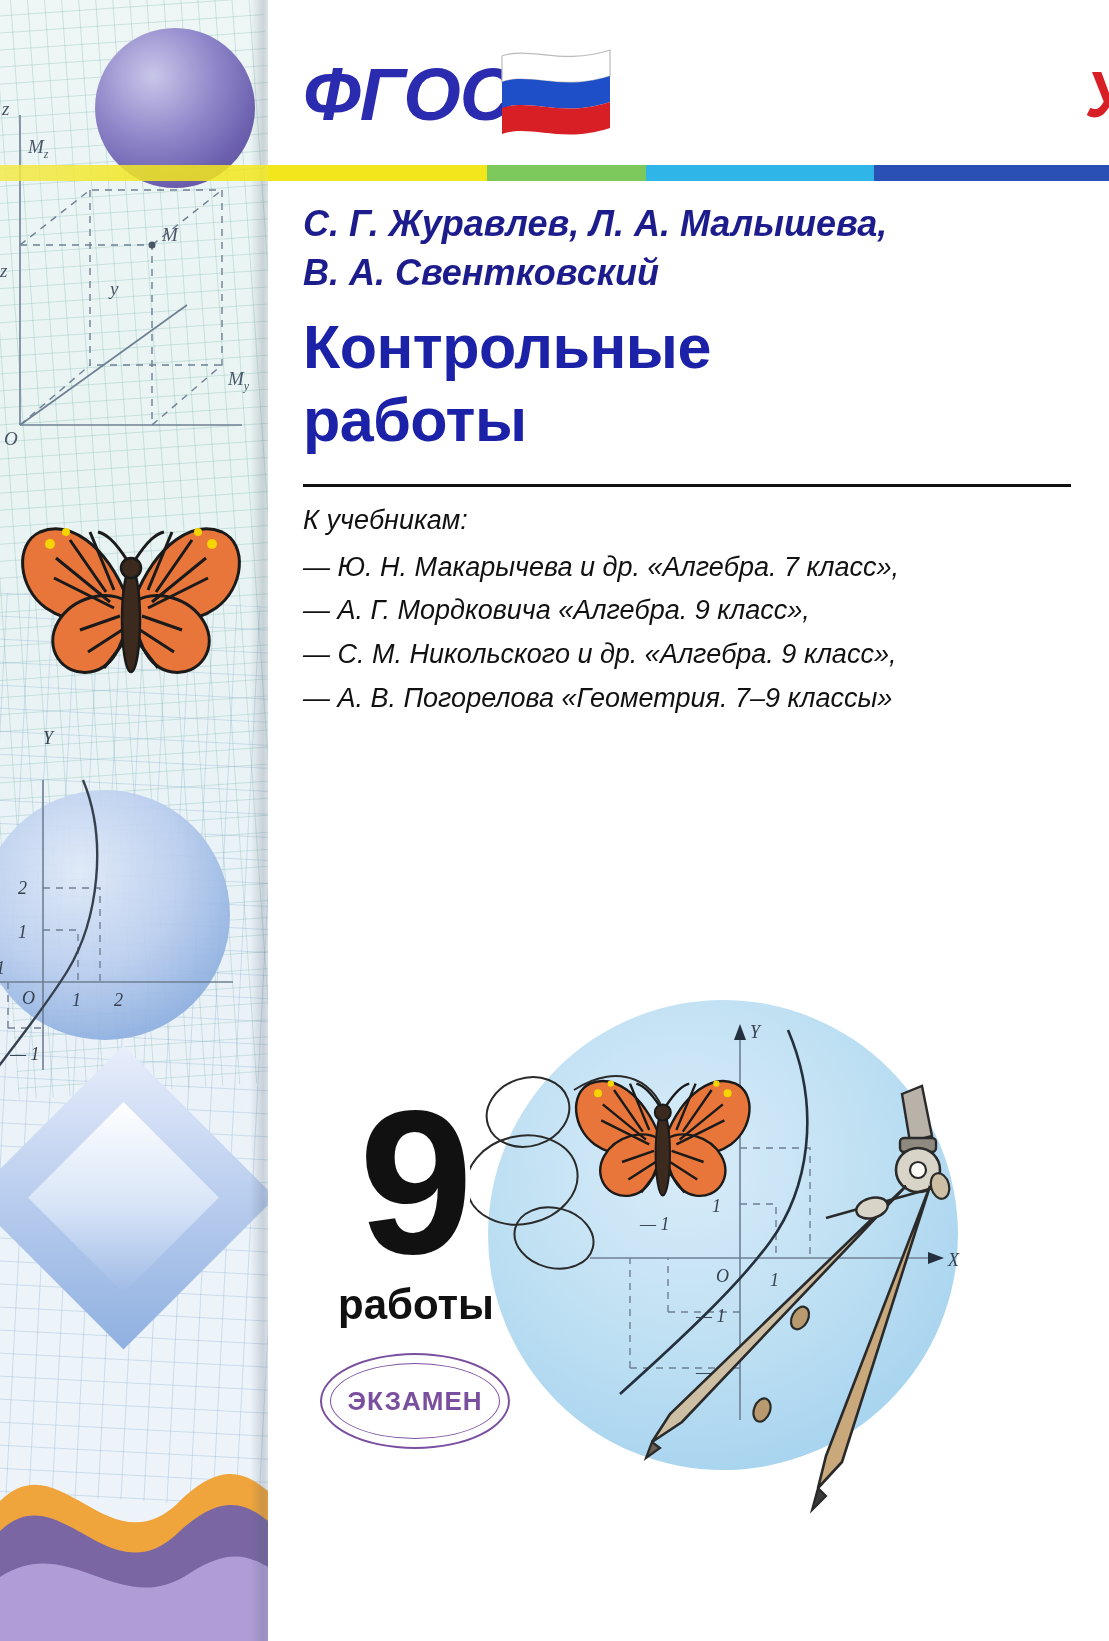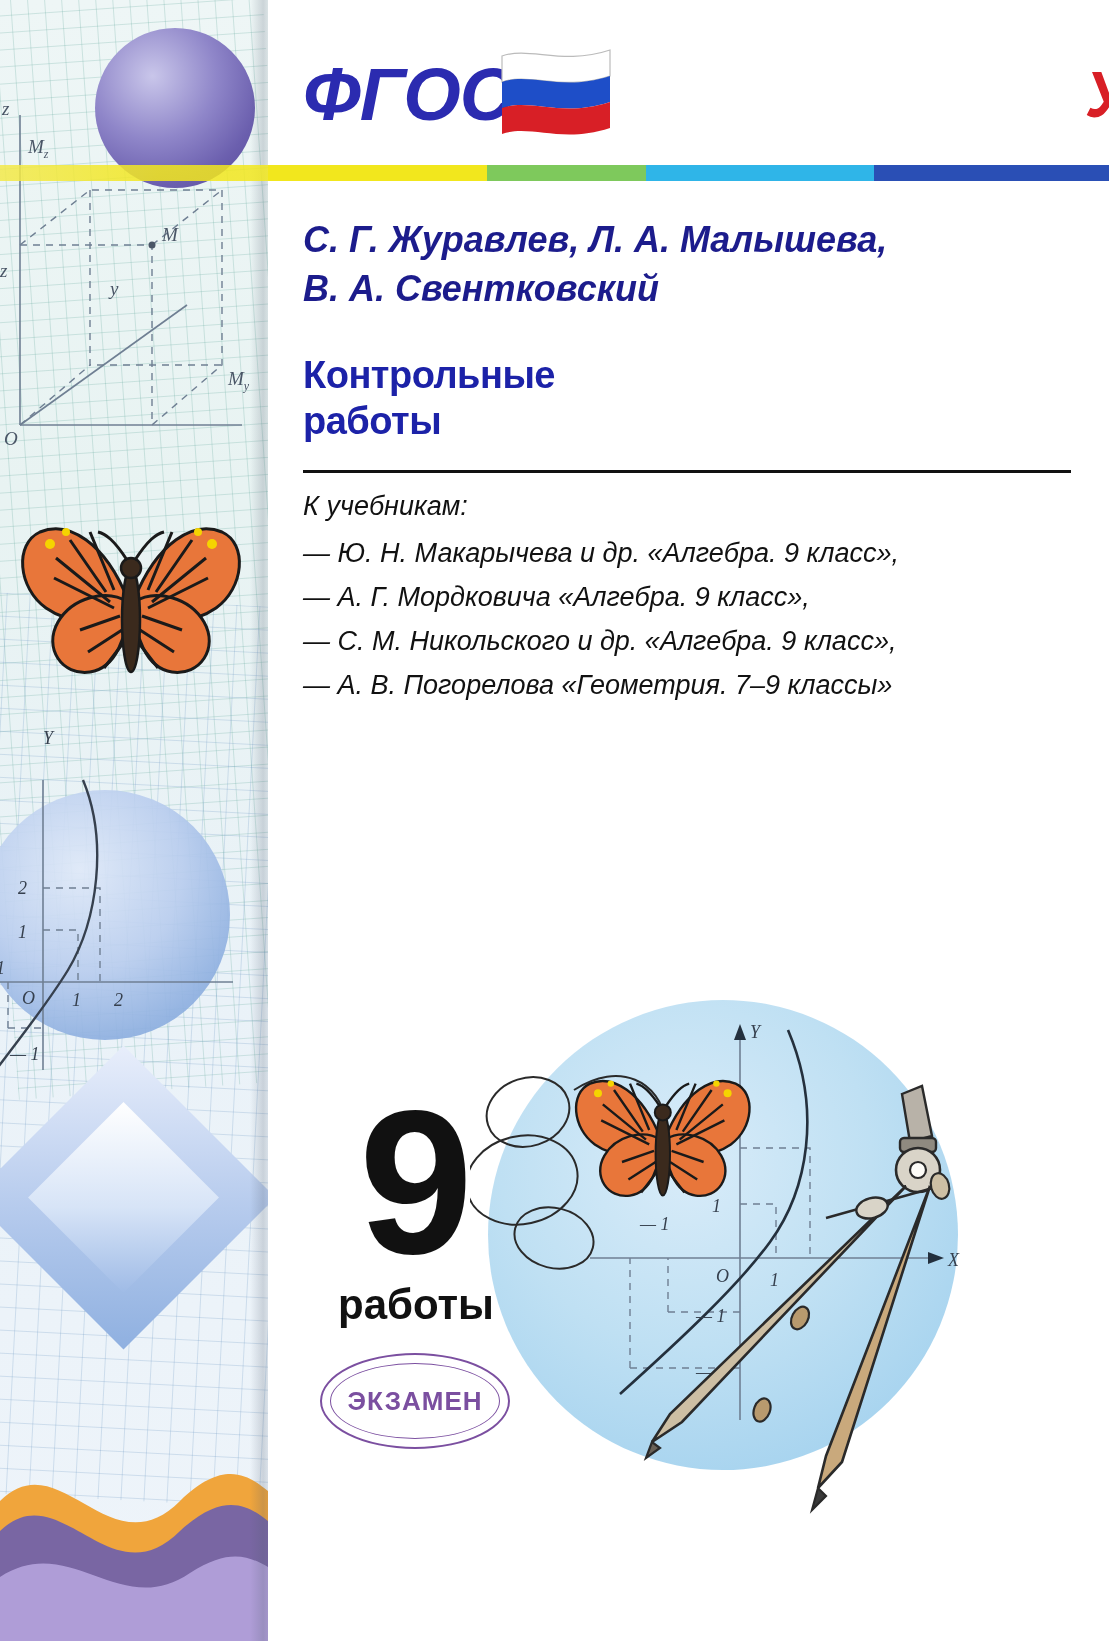--- a/index.html
+++ b/index.html
@@ -147,29 +147,28 @@
     left: 303px; top: 200px;
     width: 790px;
   }
   .authors {
     font-family: "Liberation Sans", sans-serif;
     font-style: italic;
     font-weight: bold;
     font-size: 36px;
     line-height: 1.35;
     color: #1c1c8c;
-    margin-top: 16px;
   }
   .title {
     font-family: "Liberation Sans", sans-serif;
     font-weight: bold;
-    font-size: 38px;
+    font-size: 61px;
     line-height: 1.20;
     color: #1c22a8;
-    margin-top: 40px;
+    margin-top: 14px;
     letter-spacing: -0.5px;
   }
   .rule {
     height: 3px;
     background: #111111;
     margin: 26px 0 18px 0;
     width: 768px;
   }
   .ref-head {
     font-family: "Liberation Sans", sans-serif;
@@ -360,21 +359,21 @@
 
     <div class="title">
       <div>Контрольные</div>
       <div>работы</div>
     </div>
 
     <div class="rule"></div>
 
     <div>
       <div class="ref-head">К учебникам:</div>
-      <div class="ref-item">— Ю. Н. Макарычева и др. «Алгебра. 9 класс»,</div>
+      <div class="ref-item">— Ю. Н. Макарычева и др. «Алгебра. 7 класс»,</div>
       <div class="ref-item">— А. Г. Мордковича «Алгебра.  9 класс»,</div>
       <div class="ref-item">— С. М. Никольского и др. «Алгебра. 9 класс»,</div>
       <div class="ref-item">— А. В. Погорелова «Геометрия. 7–9 классы»</div>
     </div>
   </div>
 
   <div class="nine-wrap">
     <div class="nine">9</div>
     <div class="klass">работы</div>
   </div>

